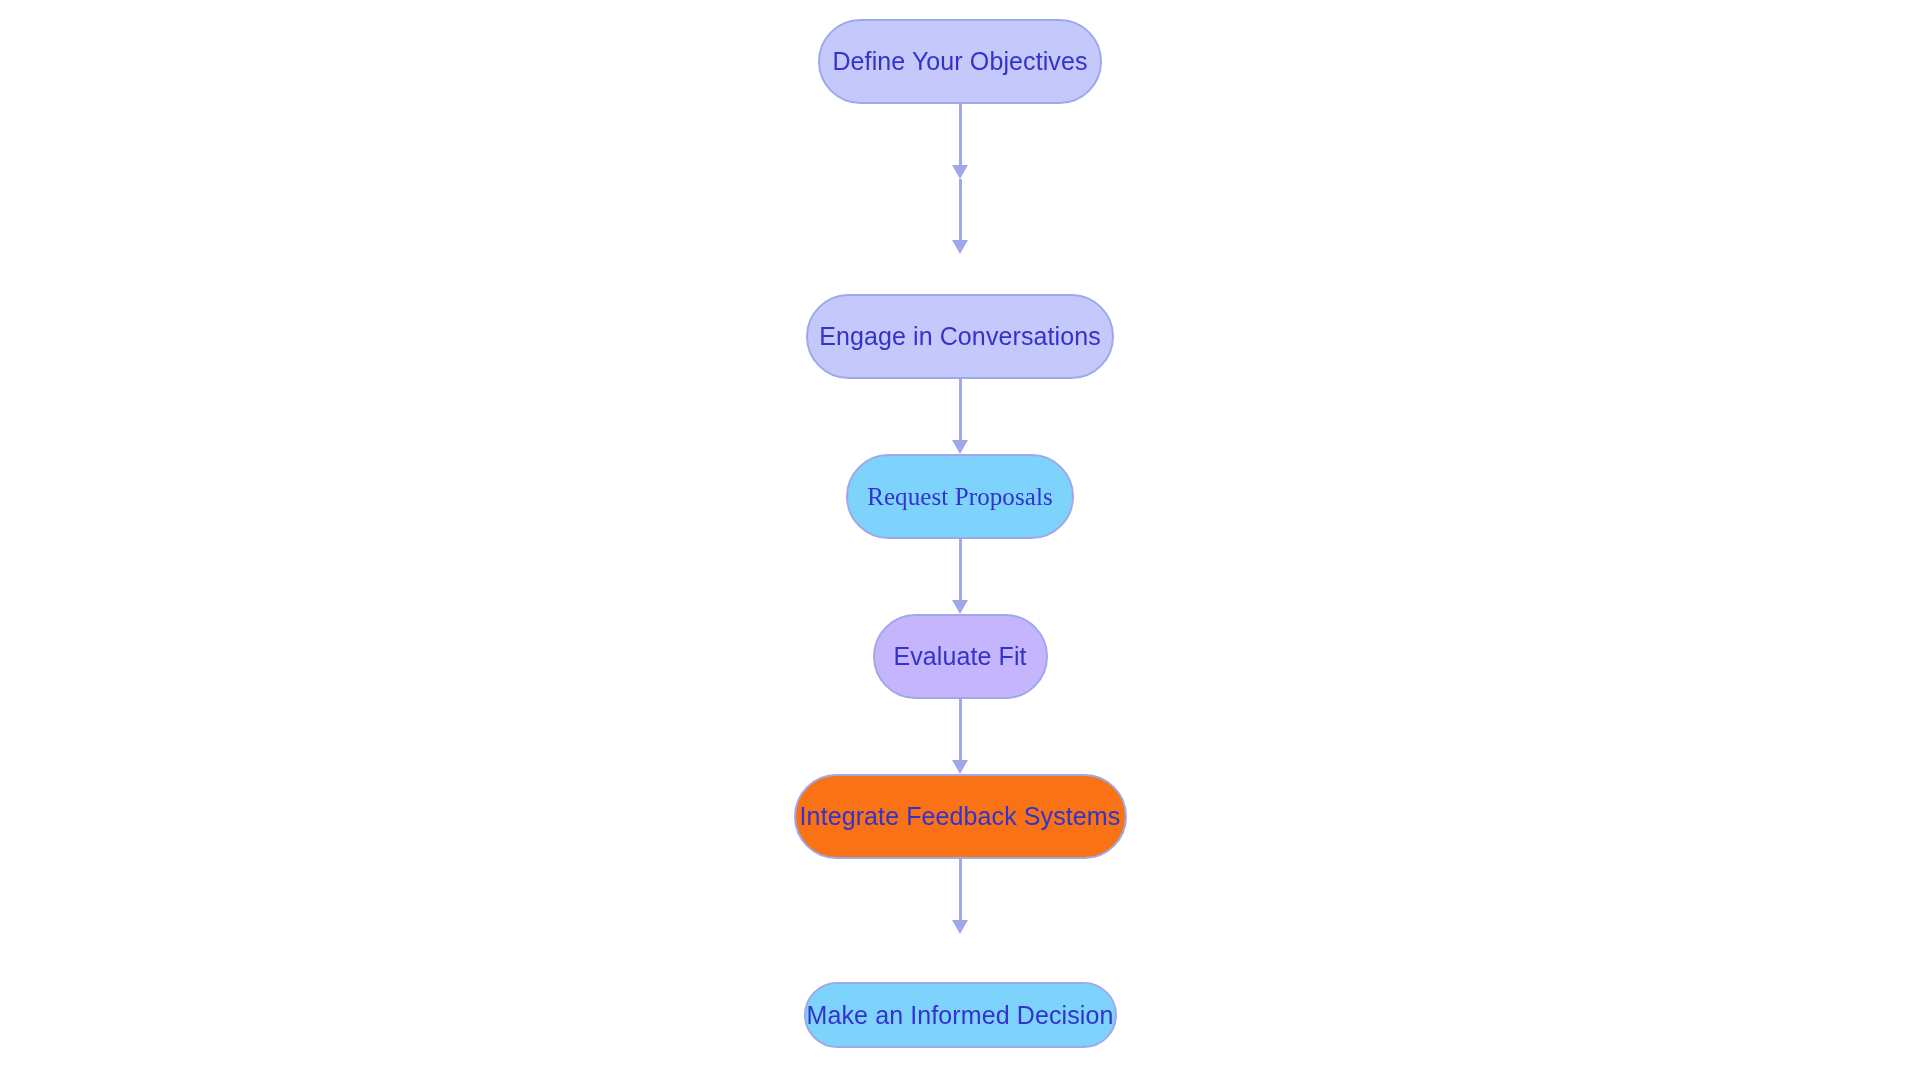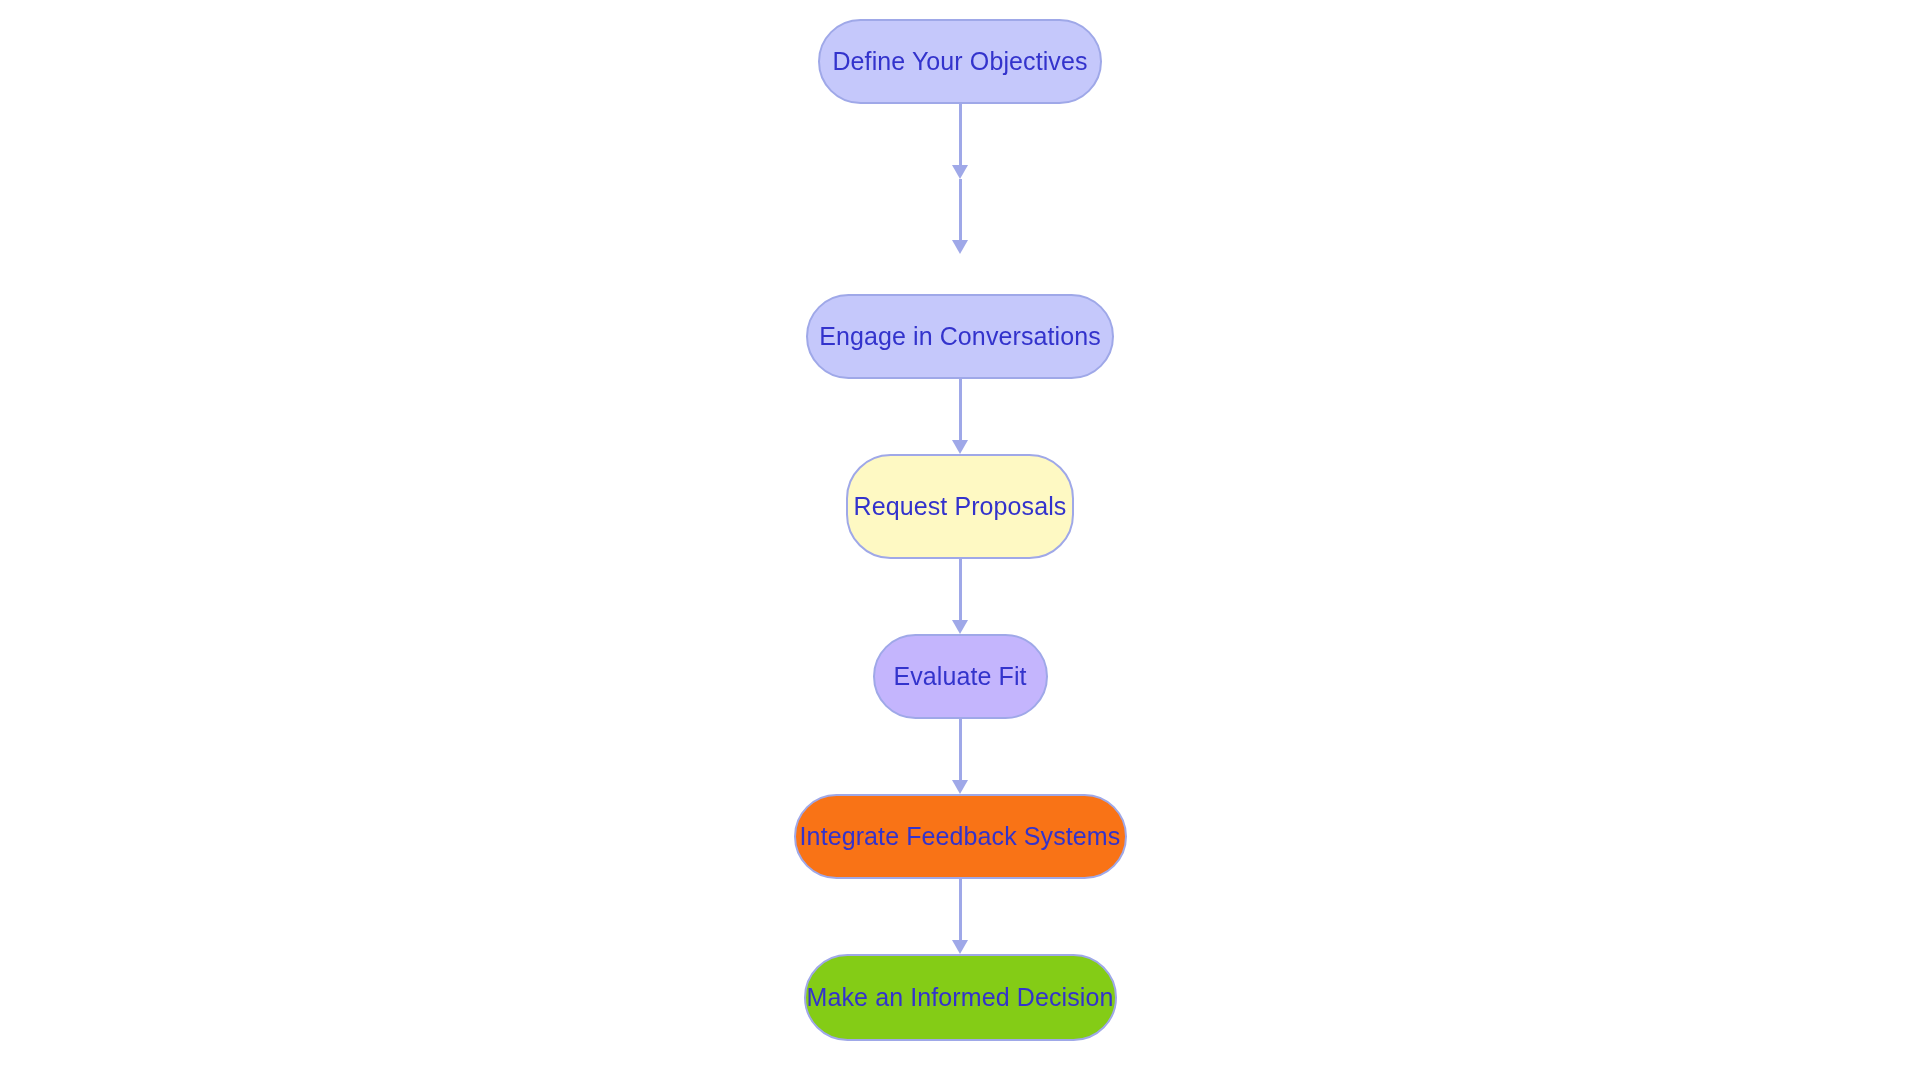--- a/index.html
+++ b/index.html
@@ -95,38 +95,38 @@
         <div class="connector-line" style="width: 3px; background: rgb(159, 168, 232);"></div>
         <div class="connector-arrow" style="border-left-width: 8px; border-right-width: 8px; border-top: 14px solid rgb(159, 168, 232);"></div>
       </div>
       <div class="node" style="width: 308px; height: 85px; border-radius: 44.5px; background: rgb(197, 200, 251); border: 2px solid rgb(159, 168, 232); margin-top: 40px;">
         <span class="node-label" style="color: rgb(51, 51, 204); font-size: 25px;">Engage in Conversations</span>
       </div>
       <div class="connector" style="height: 75px;">
         <div class="connector-line" style="width: 3px; background: rgb(159, 168, 232);"></div>
         <div class="connector-arrow" style="border-left-width: 8px; border-right-width: 8px; border-top: 14px solid rgb(159, 168, 232);"></div>
       </div>
-      <div class="node" style="width: 228px; height: 105px; border-radius: 44.5px; background: #fef9c3; border: 2px solid rgb(159, 168, 232);">
+      <div class="node" style="width: 228px; height: 85px; border-radius: 44.5px; background: #7dd3fc; border: 2px solid rgb(159, 168, 232); font-family: Liberation Serif, serif;">
         <span class="node-label" style="color: rgb(51, 51, 204); font-size: 25px;">Request Proposals</span>
       </div>
       <div class="connector" style="height: 75px;">
         <div class="connector-line" style="width: 3px; background: rgb(159, 168, 232);"></div>
         <div class="connector-arrow" style="border-left-width: 8px; border-right-width: 8px; border-top: 14px solid rgb(159, 168, 232);"></div>
       </div>
       <div class="node" style="width: 175px; height: 85px; border-radius: 44.5px; background: #c4b5fd; border: 2px solid rgb(159, 168, 232);">
         <span class="node-label" style="color: rgb(51, 51, 204); font-size: 25px;">Evaluate Fit</span>
       </div>
       <div class="connector" style="height: 75px;">
         <div class="connector-line" style="width: 3px; background: rgb(159, 168, 232);"></div>
         <div class="connector-arrow" style="border-left-width: 8px; border-right-width: 8px; border-top: 14px solid rgb(159, 168, 232);"></div>
       </div>
       <div class="node" style="width: 333px; height: 85px; border-radius: 44.5px; background: #f97316; border: 2px solid rgb(159, 168, 232);">
         <span class="node-label" style="color: rgb(51, 51, 204); font-size: 25px;">Integrate Feedback Systems</span>
       </div>
       <div class="connector" style="height: 75px;">
         <div class="connector-line" style="width: 3px; background: rgb(159, 168, 232);"></div>
         <div class="connector-arrow" style="border-left-width: 8px; border-right-width: 8px; border-top: 14px solid rgb(159, 168, 232);"></div>
       </div>
-      <div class="node" style="width: 313px; height: 87px; border-radius: 44.5px; background: #84cc16; border: 2px solid rgb(159, 168, 232);">
+      <div class="node" style="width: 313px; height: 66px; border-radius: 44.5px; background: #7dd3fc; border: 2px solid rgb(159, 168, 232); margin-top: 48px;">
         <span class="node-label" style="color: rgb(51, 51, 204); font-size: 25px;">Make an Informed Decision</span>
       </div>
     </div>
 </div>
 
 </body></html>

